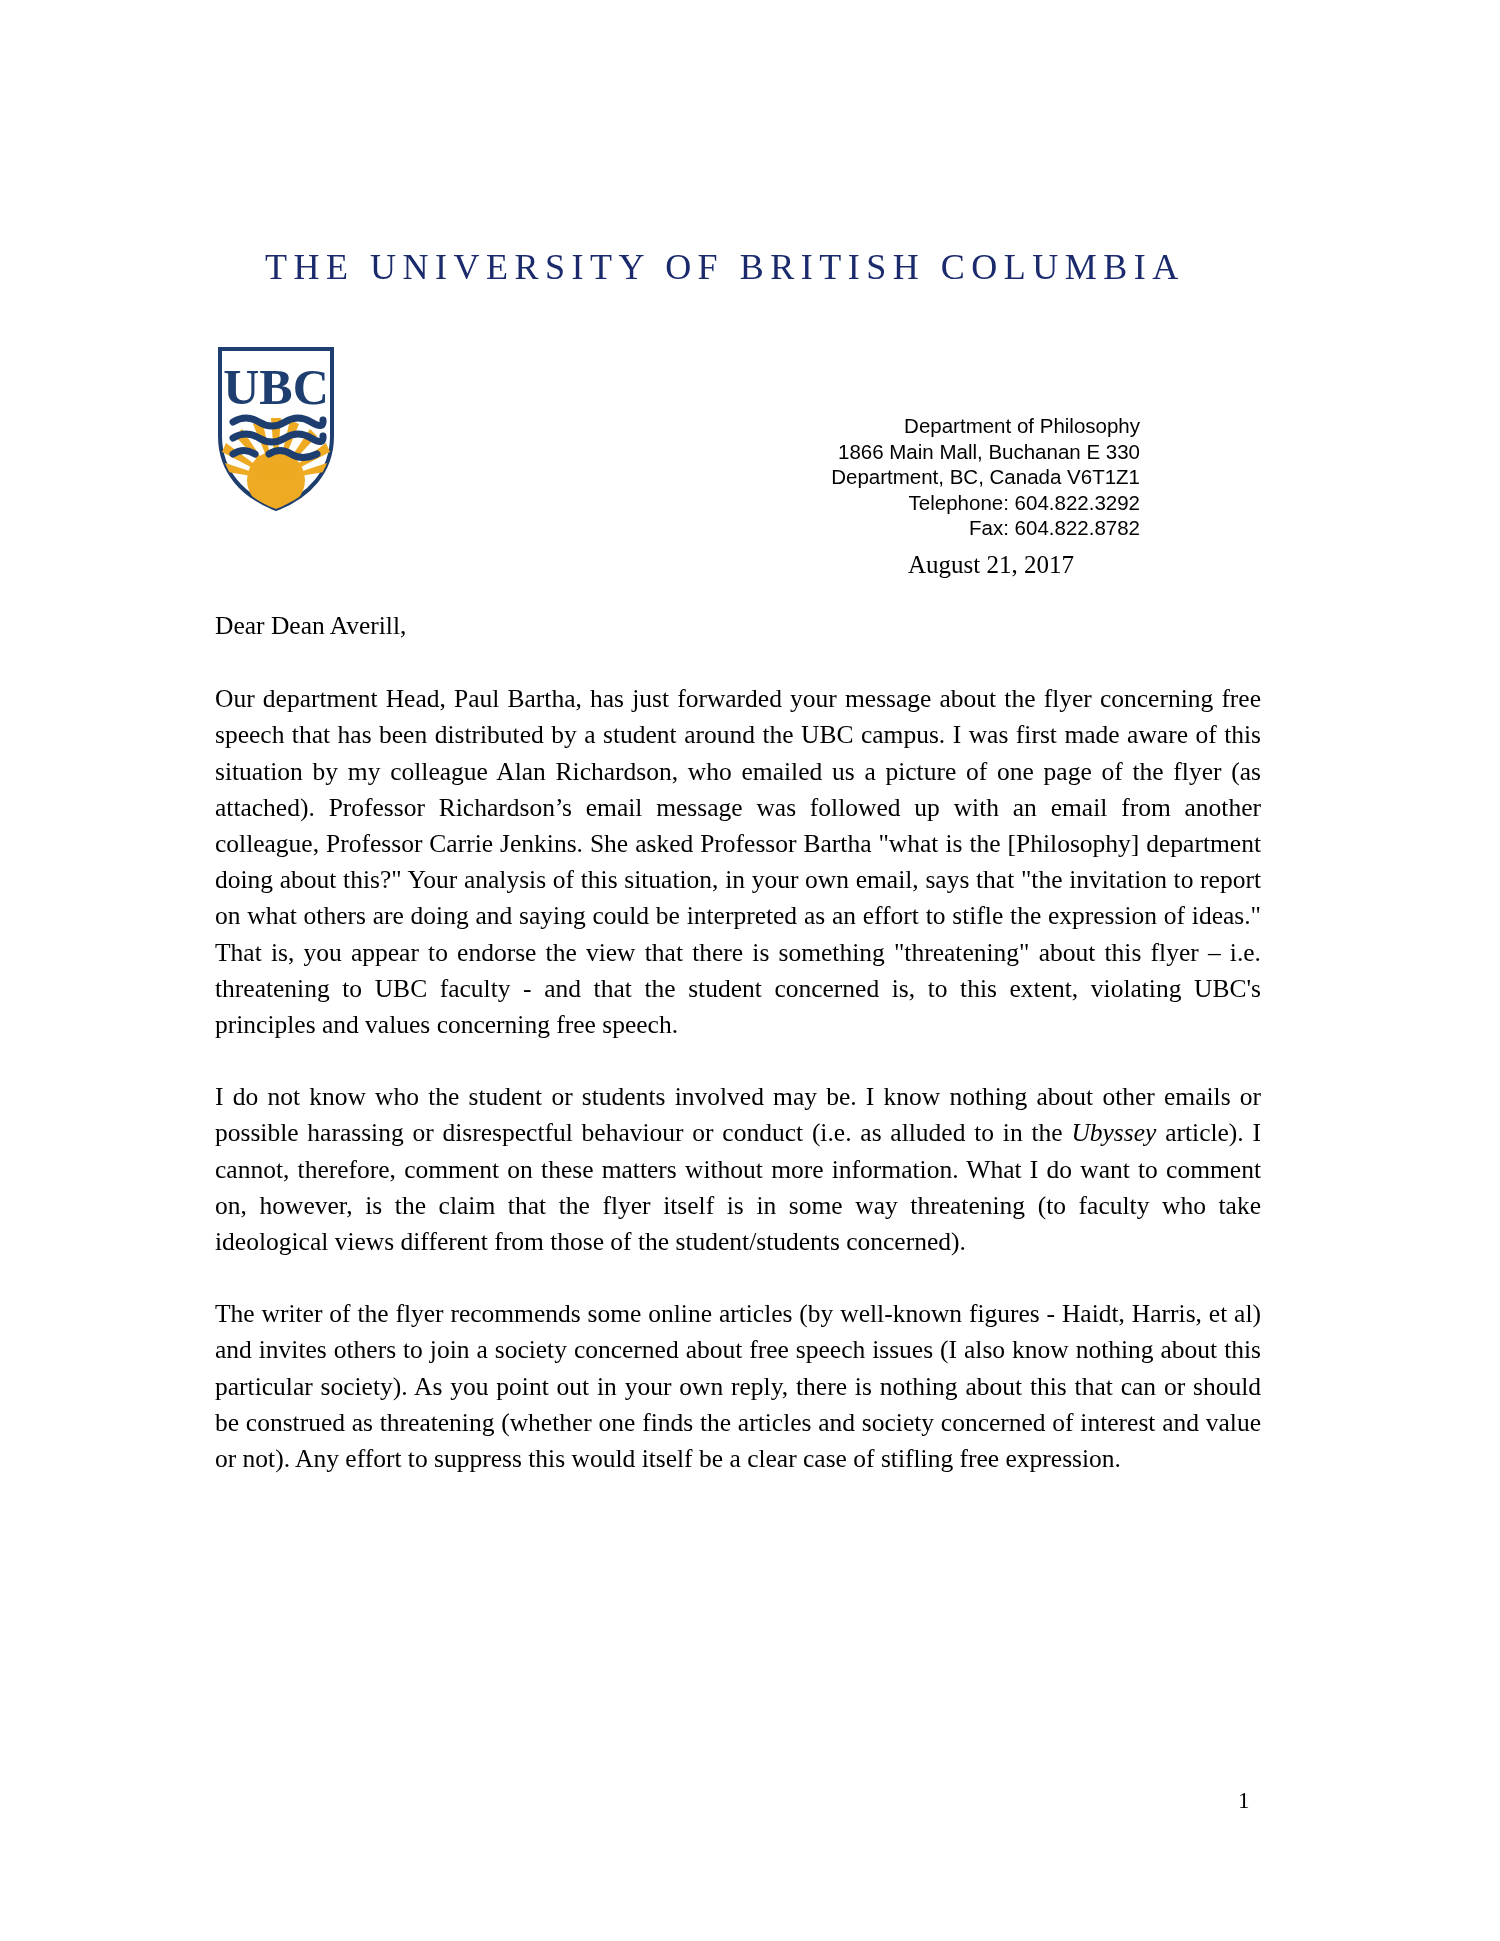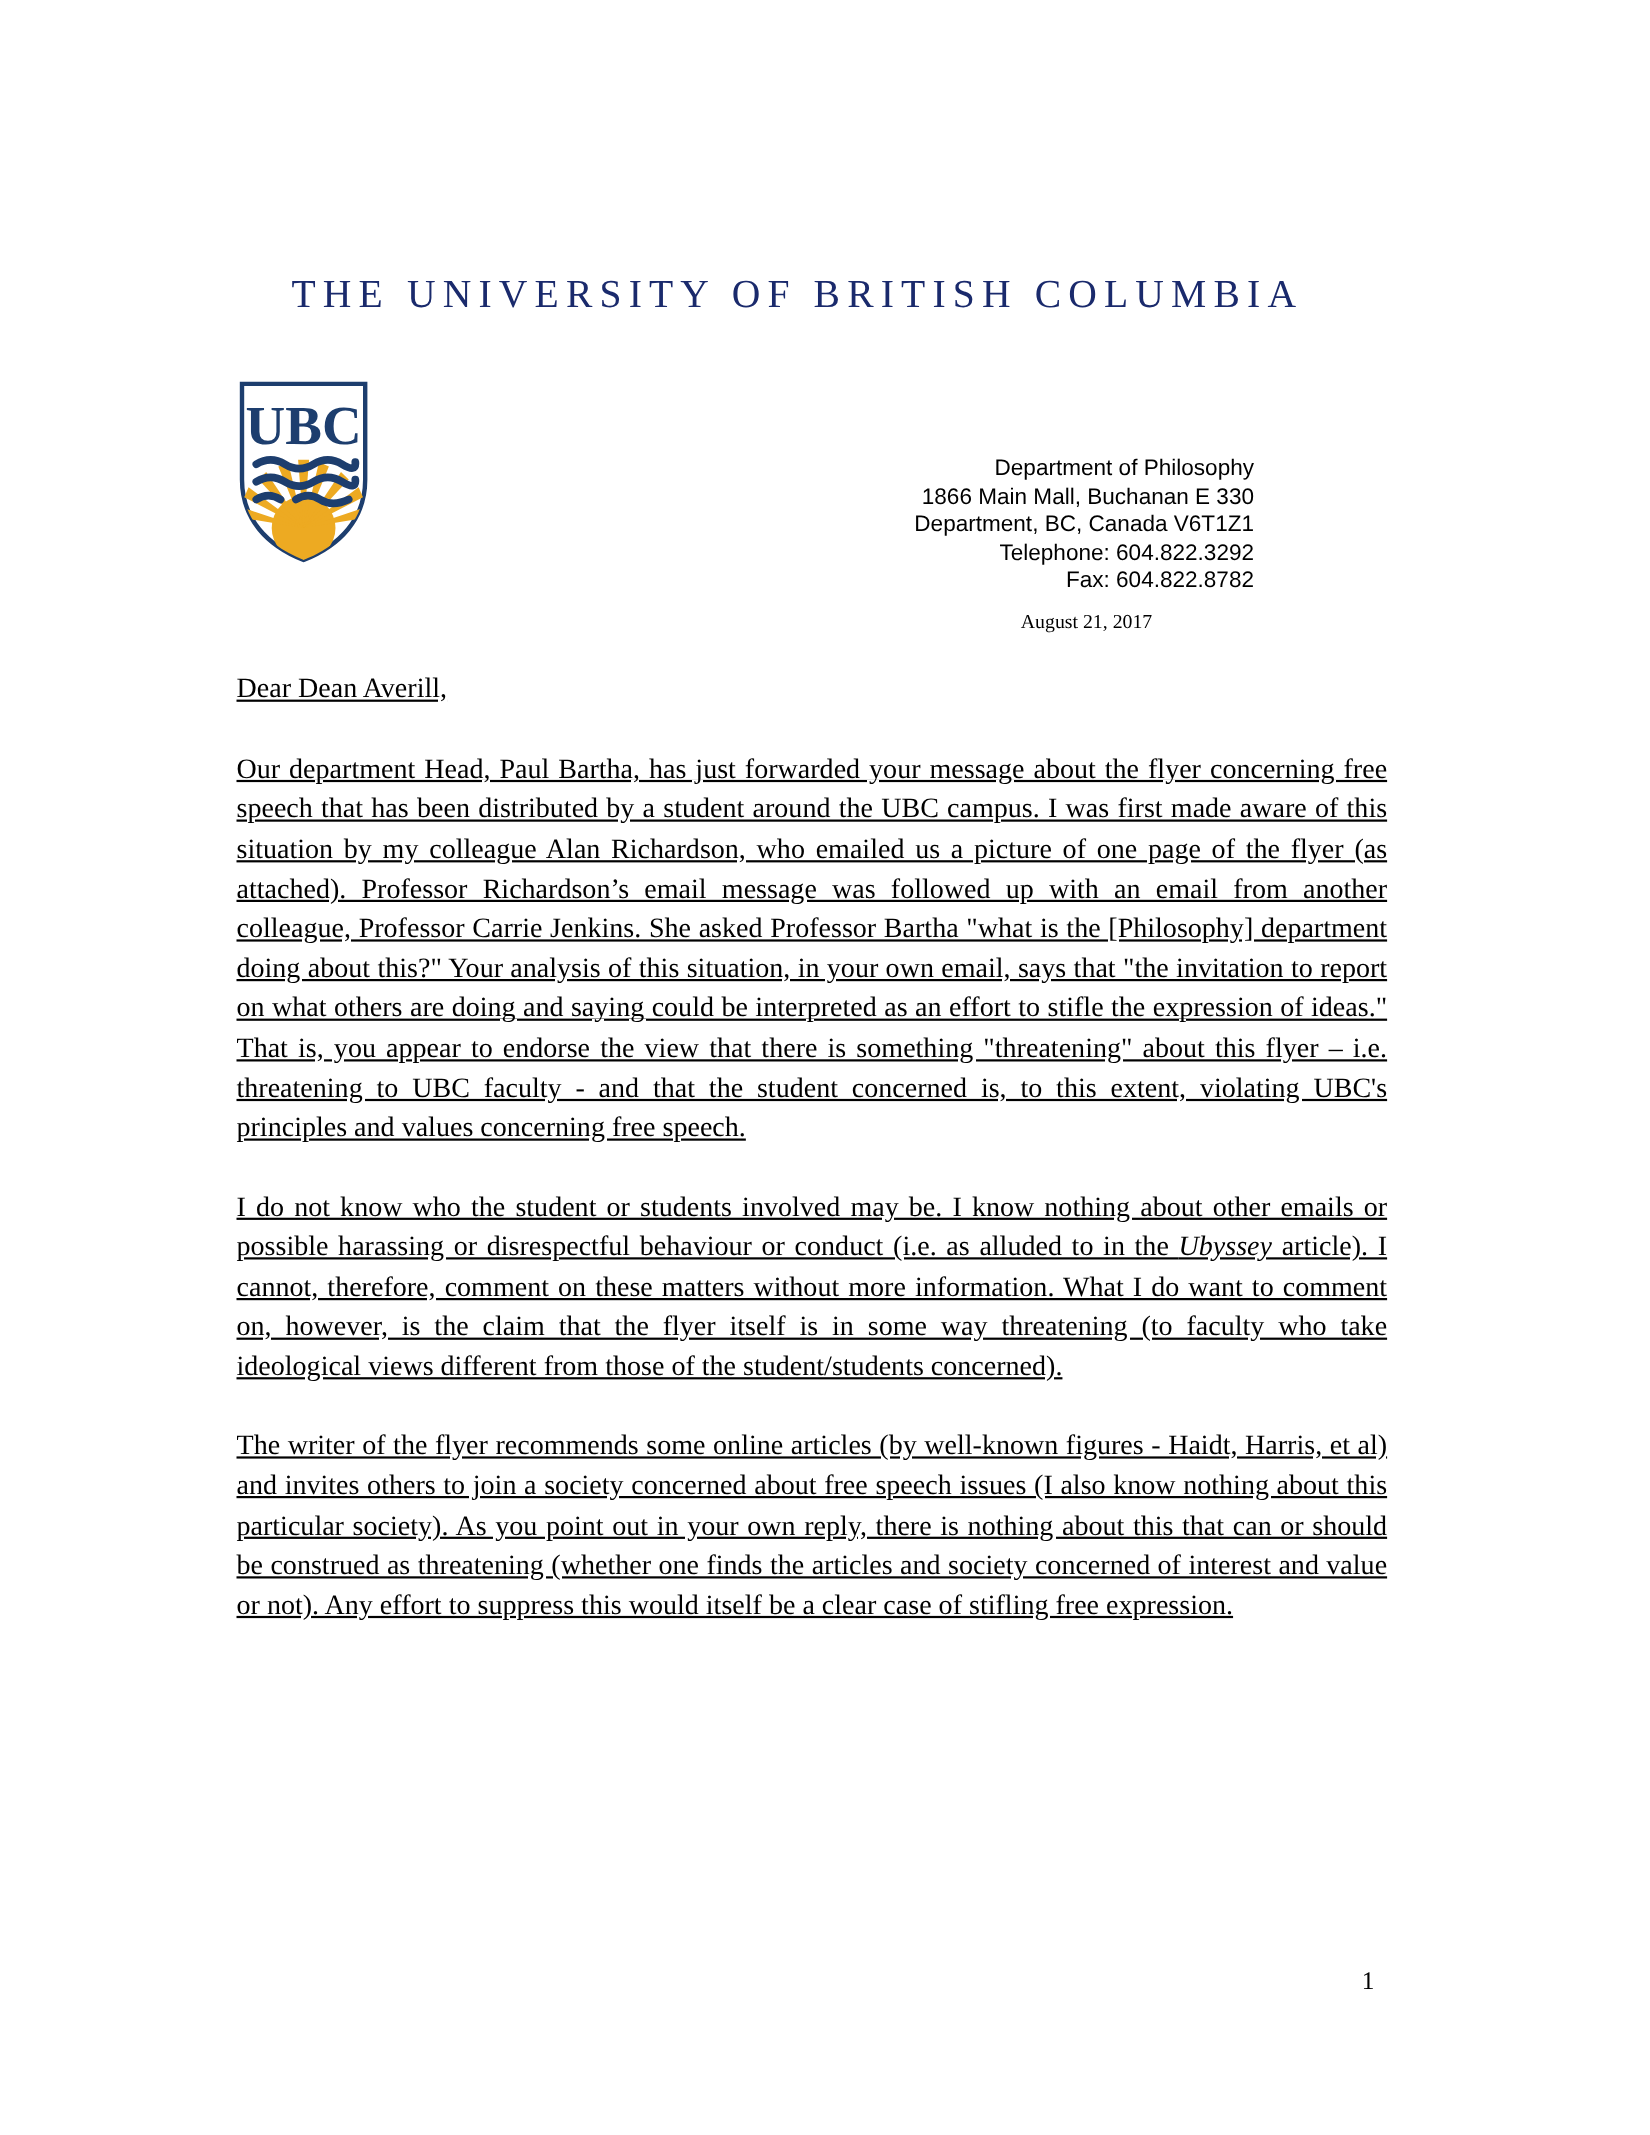--- a/index.html
+++ b/index.html
@@ -57,34 +57,32 @@
     color: #000000;
     white-space: nowrap;
   }
   .address div { white-space: nowrap; }
 
   
   .date {
     position: absolute;
     left: 908px;
     top: 550px;
-    font-size: 18px;
+    font-size: 25px;
     line-height: 30px;
-    margin-left: 20px;
   }
 
   
   .body-block {
     position: absolute;
     left: 215px;
     top: 608px;
     width: 1046px;
     font-size: 25.5px;
     line-height: 36.2px;
-    text-decoration: underline;
   }
   .salutation {
     margin: 0 0 0 0;
     text-align: left;
   }
   .para {
     margin: 36px 0 0 0;
     text-align: justify;
     text-justify: inter-word;
   }

